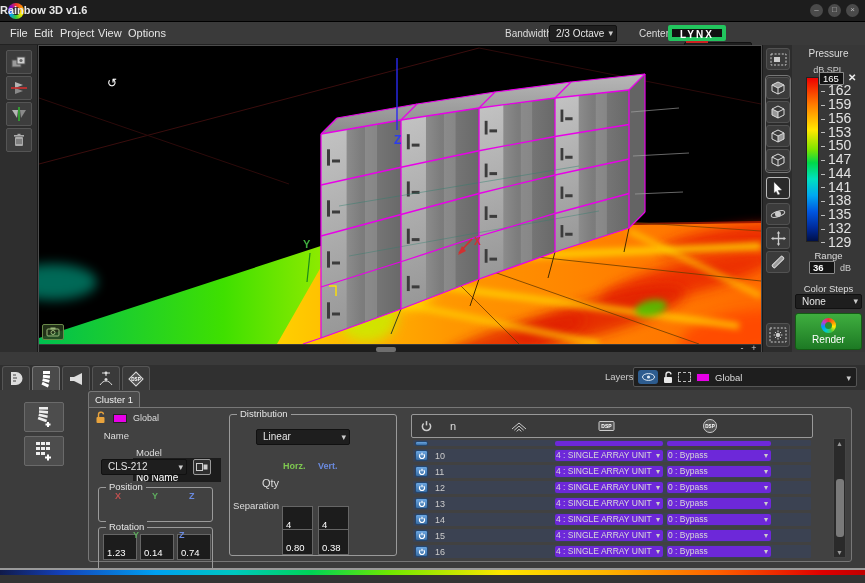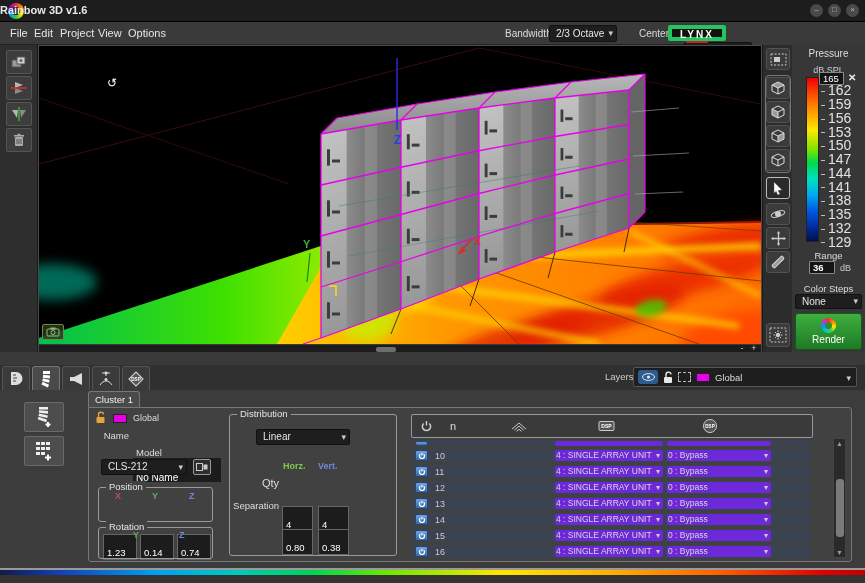--- a/index.html
+++ b/index.html
@@ -555,21 +555,21 @@
       <div class="fs" style="left:9px;top:79px;width:115px;height:35px;">
         <span class="legend">Position</span>
         <span class="axlbl" style="left:16px;top:3px;color:#c05050;">X</span>
         <span class="axlbl" style="left:53px;top:3px;color:#5fae5f;">Y</span>
         <span class="axlbl" style="left:90px;top:3px;color:#6a8ade;">Z</span>
         <div class="flatinp abs" style="left:4px;top:14px;width:34px;height:14px;">1.23</div>
         <div class="flatinp abs" style="left:41px;top:14px;width:34px;height:14px;">0.14</div>
         <div class="flatinp abs" style="left:78px;top:14px;width:34px;height:14px;">0.74</div>
       </div>
 
-      <div class="fs" style="left:9px;top:119px;width:115px;height:32px;">
+      <div class="fs" style="left:9px;top:119px;width:115px;height:48px;">
         <span class="legend">Rotation</span>
         <span class="axlbl" style="left:34px;top:2px;color:#5fae5f;">Y</span>
         <span class="axlbl" style="left:80px;top:2px;color:#6a8ade;">Z</span>
         <div class="flatinp abs" style="left:16px;top:13px;width:40px;height:14px;">0.00</div>
         <div class="flatinp abs" style="left:62px;top:13px;width:40px;height:14px;">0.00</div>
       </div>
 
       <div class="fs" style="left:140px;top:6px;width:168px;height:142px;">
         <span class="legend">Distribution</span>
         <div class="dd abs" style="left:26px;top:14px;width:94px;height:16px;line-height:14px;">

